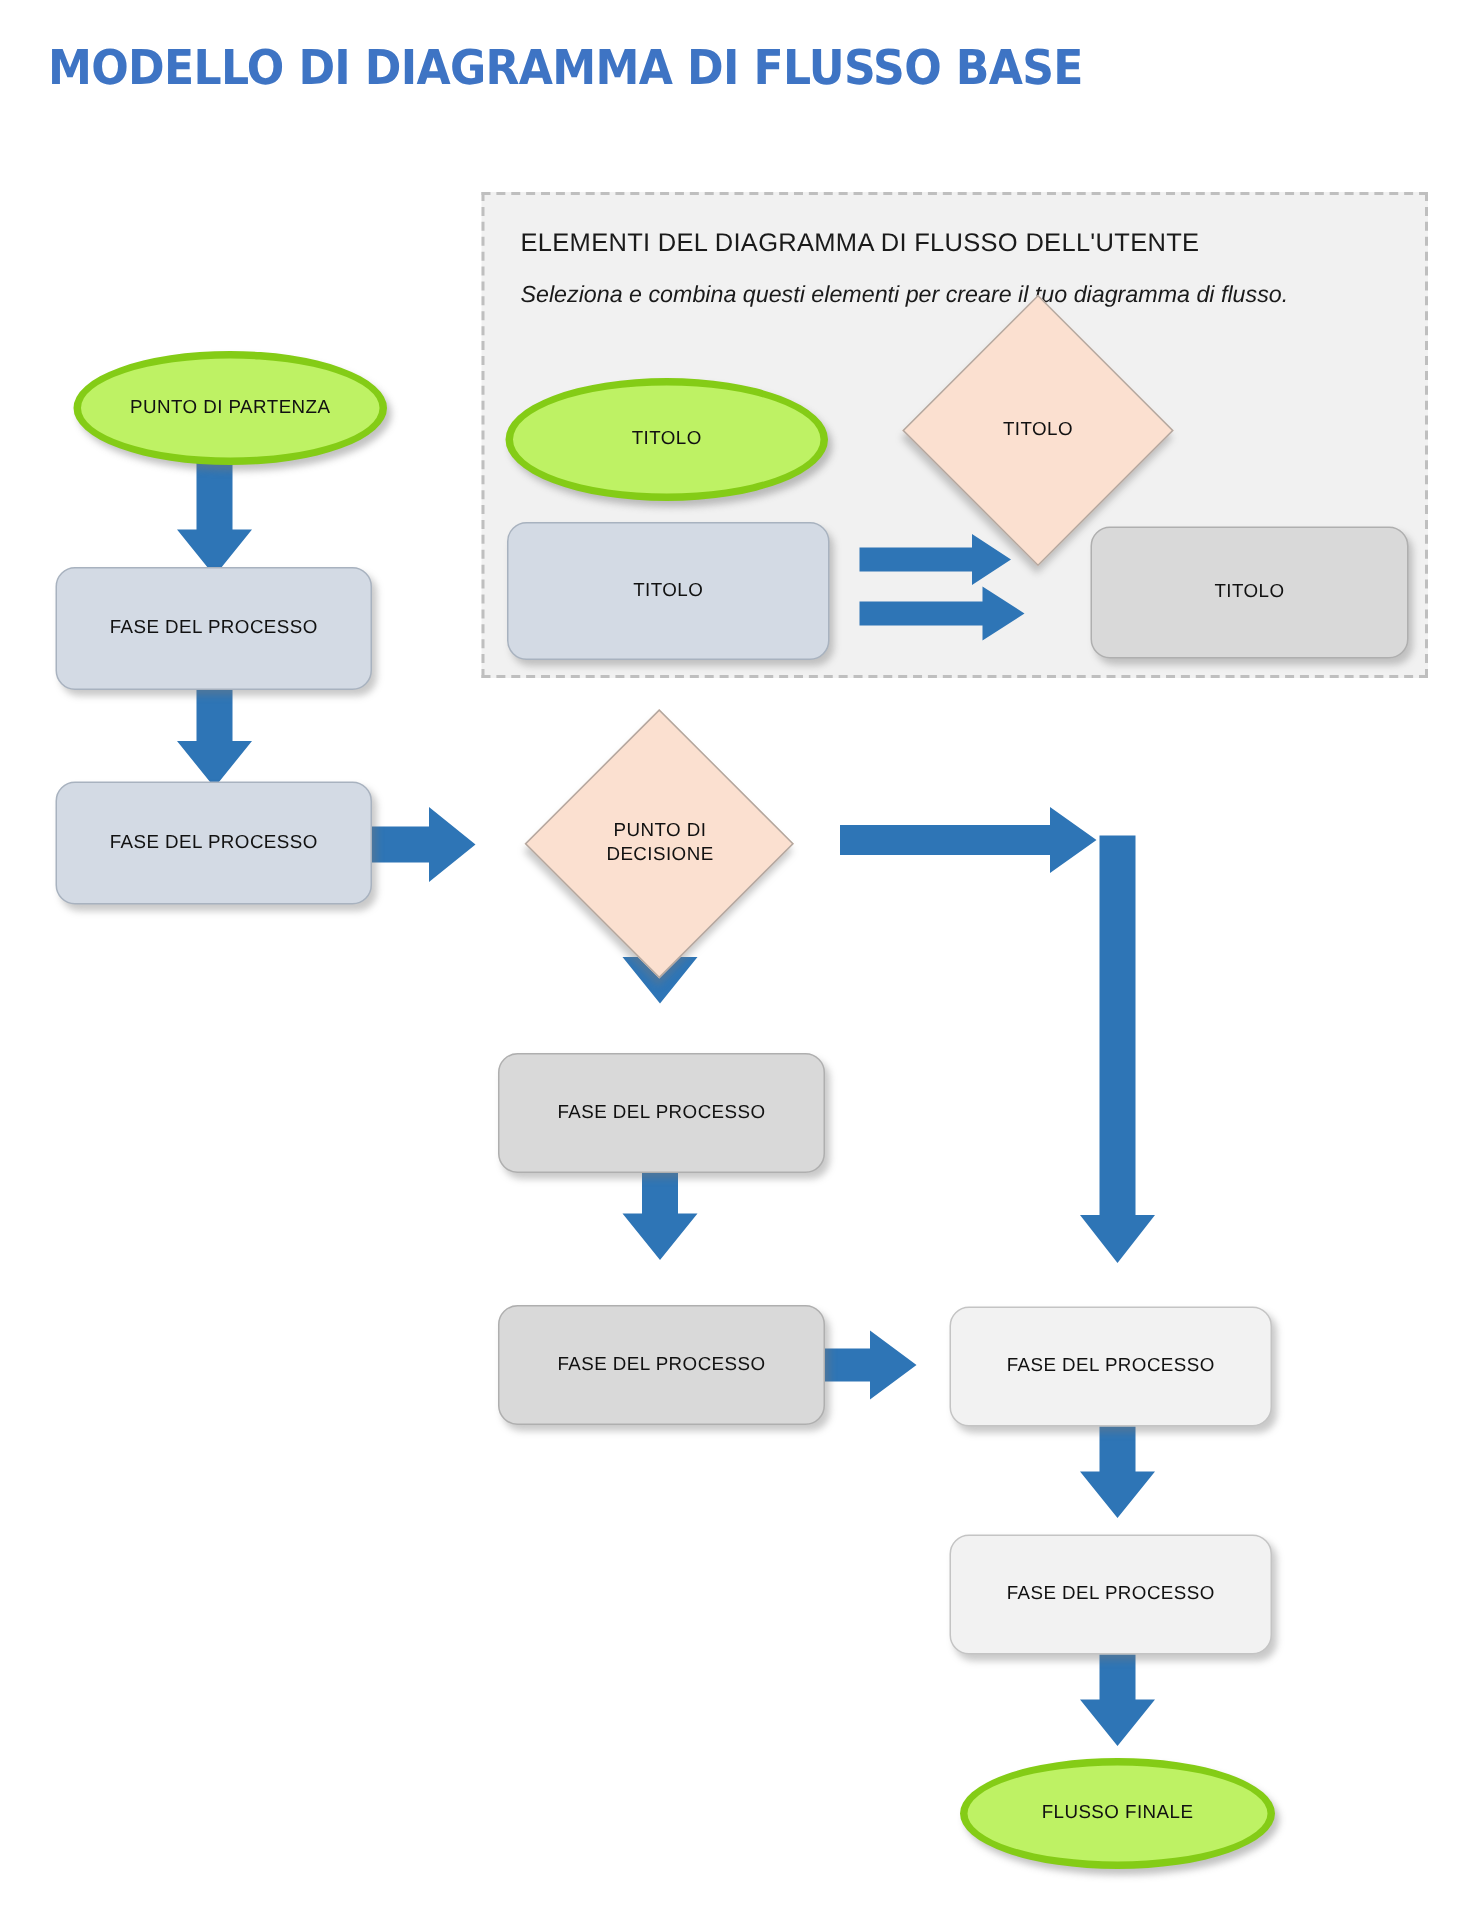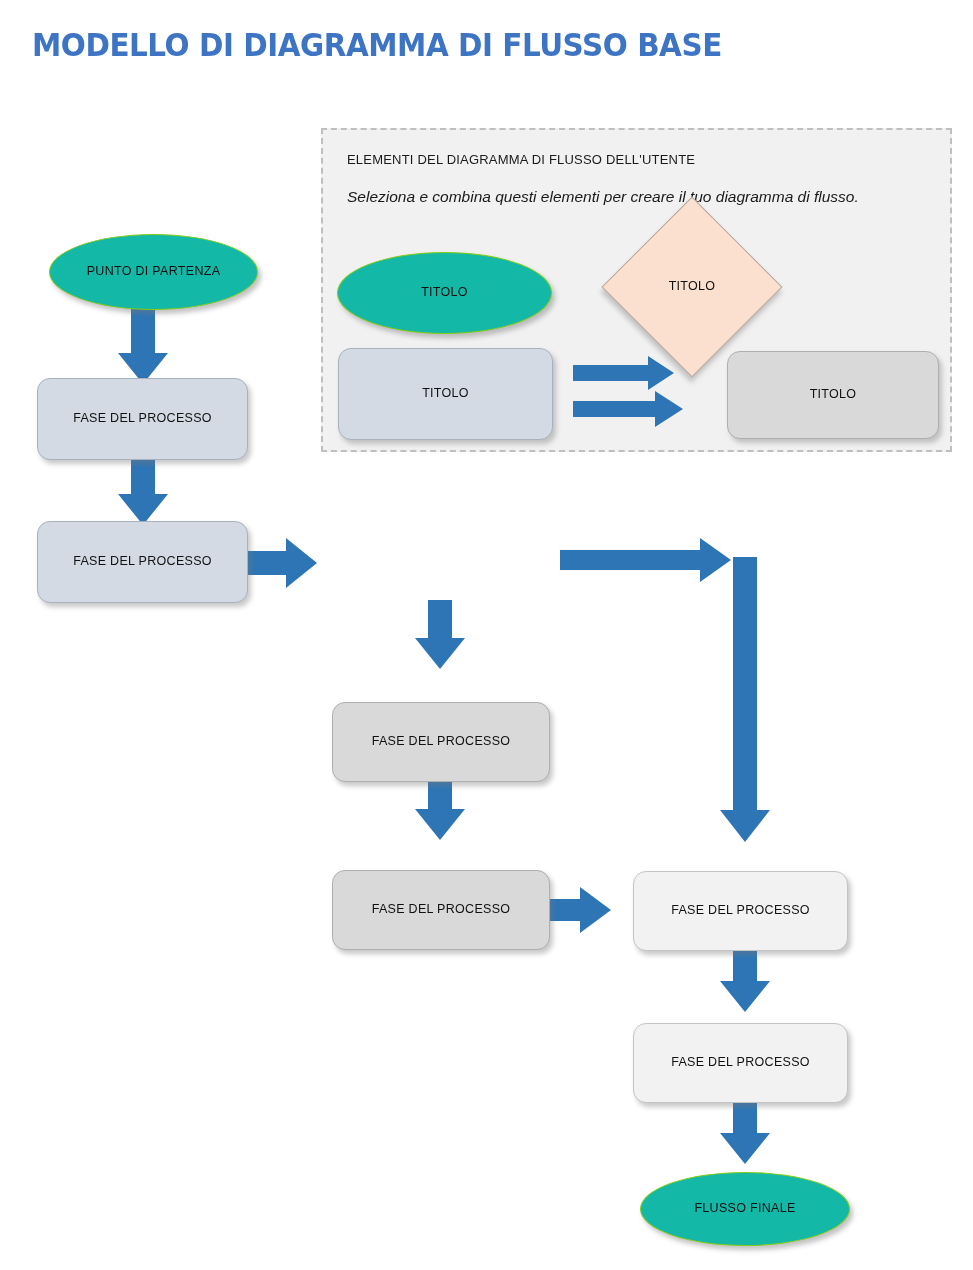--- a/index.html
+++ b/index.html
@@ -30,21 +30,21 @@
   .legend-panel {
     position: absolute;
     left: 321px; top: 128px;
     width: 631px; height: 324px;
     background: #F1F1F1;
     border: 2px dashed #BFBFBF;
   }
   .legend-heading {
     position: absolute;
     left: 24px; top: 22px;
-    font-size: 13px;
+    font-size: 17px;
     color: #1a1a1a;
     font-family: "Liberation Sans", sans-serif;
     letter-spacing: 0.2px;
     white-space: nowrap;
   }
   .legend-sub {
     position: absolute;
     left: 24px; top: 56px;
     width: 575px;
     font-size: 15.5px;
@@ -60,22 +60,22 @@
     align-items: center;
     justify-content: center;
     text-align: center;
     font-size: 12.5px;
     color: #111111;
     letter-spacing: 0.3px;
     line-height: 1.25;
   }
   .ellipse {
     border-radius: 50%;
-    background: #14b8a6;
-    border: 1px solid #84cc16;
+    background: #bef264;
+    border: 5px solid #84cc16;
     box-shadow: 3px 4px 5px rgba(120,120,120,0.45);
   }
   .rrect {
     border-radius: 13px;
     box-shadow: 3px 4px 5px rgba(120,120,120,0.40);
   }
   .rrect.blue  { background: #D3DAE4; border: 1px solid #A8B2BF; }
   .rrect.gray  { background: #D9D9D9; border: 1px solid #AFAFAF; }
   .rrect.light { background: #F2F2F2; border: 1px solid #C4C4C4; }
 
@@ -169,20 +169,29 @@
   </div>
 
   <div class="shape rrect blue" style="left:37px; top:378px; width:211px; height:82px;">
     <span>FASE DEL PROCESSO</span>
   </div>
 
   <div class="shape rrect blue" style="left:37px; top:521px; width:211px; height:82px;">
     <span>FASE DEL PROCESSO</span>
   </div>
 
+  <div class="diamond-wrap" style="left:313px; top:498px; width:254px; height:128px;">
+    <div class="dia" style="left:63px; top:1px; width:127px; height:127px;"></div>
+    <div class="dia-label">
+      <span>
+        <span>PUNTO DI</span><br>
+        <span>DECISIONE</span>
+      </span>
+    </div>
+  </div>
 
   <div class="shape rrect gray" style="left:332px; top:702px; width:218px; height:80px;">
     <span>FASE DEL PROCESSO</span>
   </div>
 
   <div class="shape rrect gray" style="left:332px; top:870px; width:218px; height:80px;">
     <span>FASE DEL PROCESSO</span>
   </div>
 
   <div class="shape rrect light" style="left:633px; top:871px; width:215px; height:80px;">

